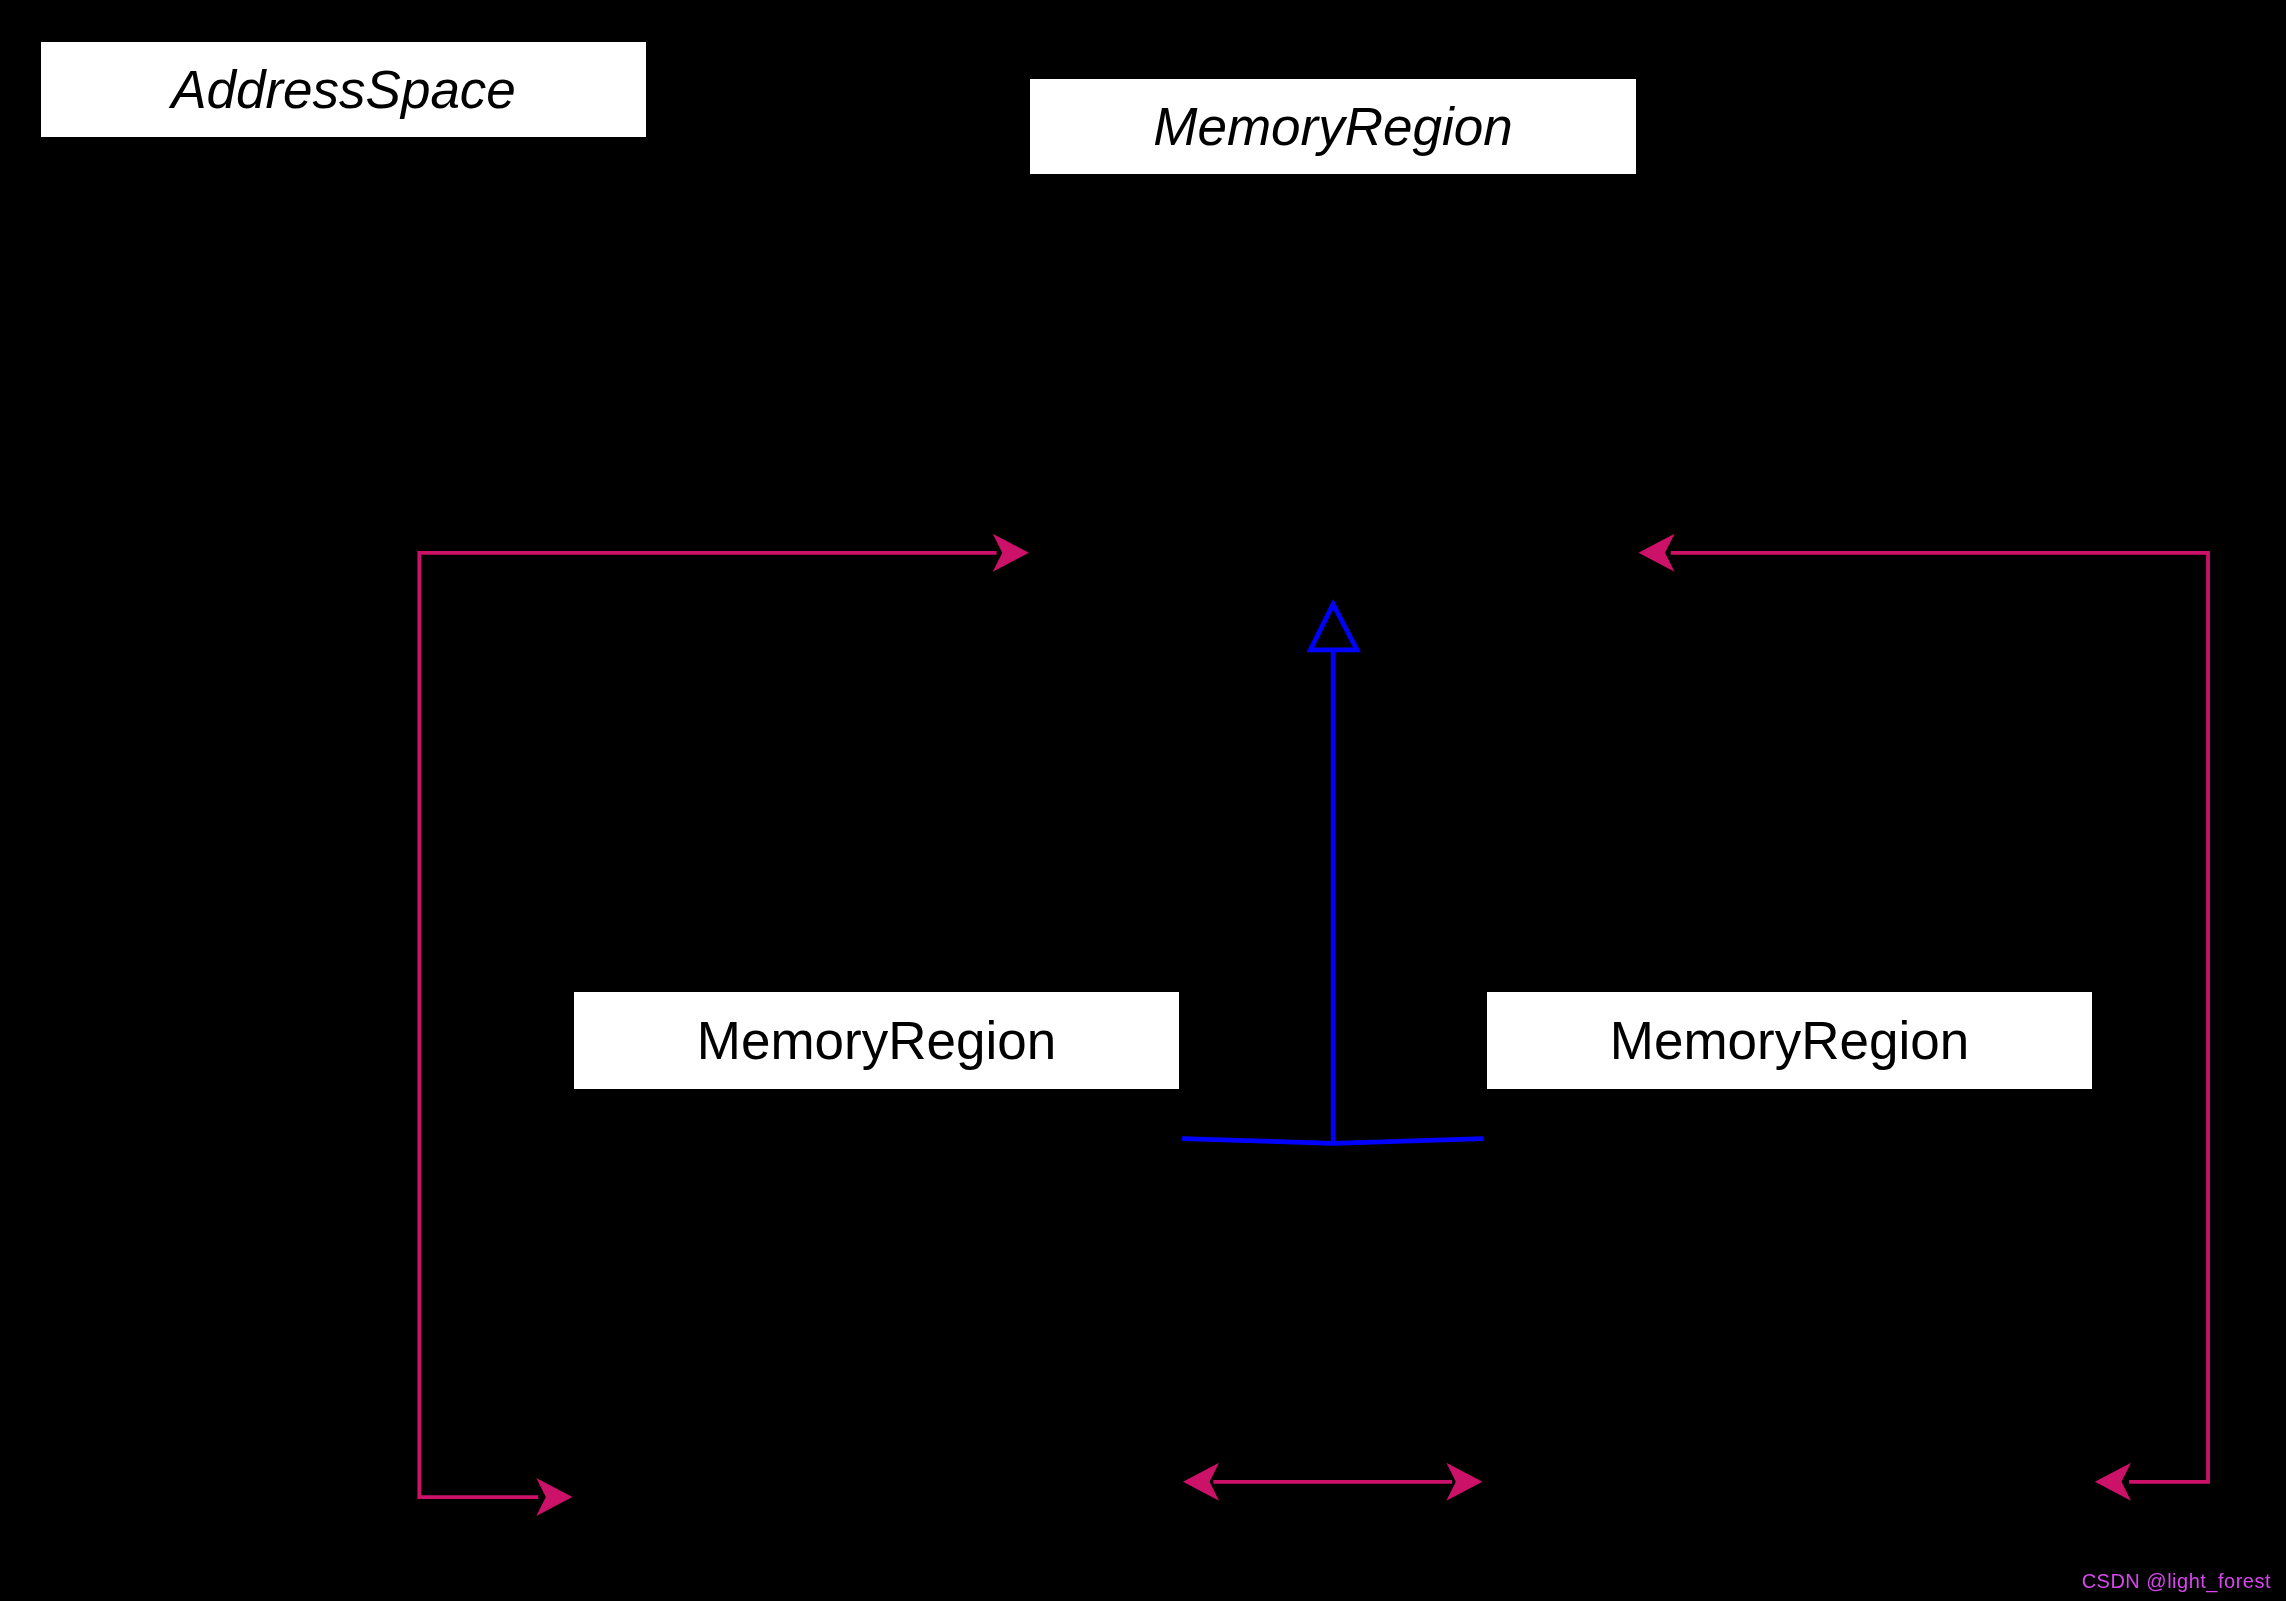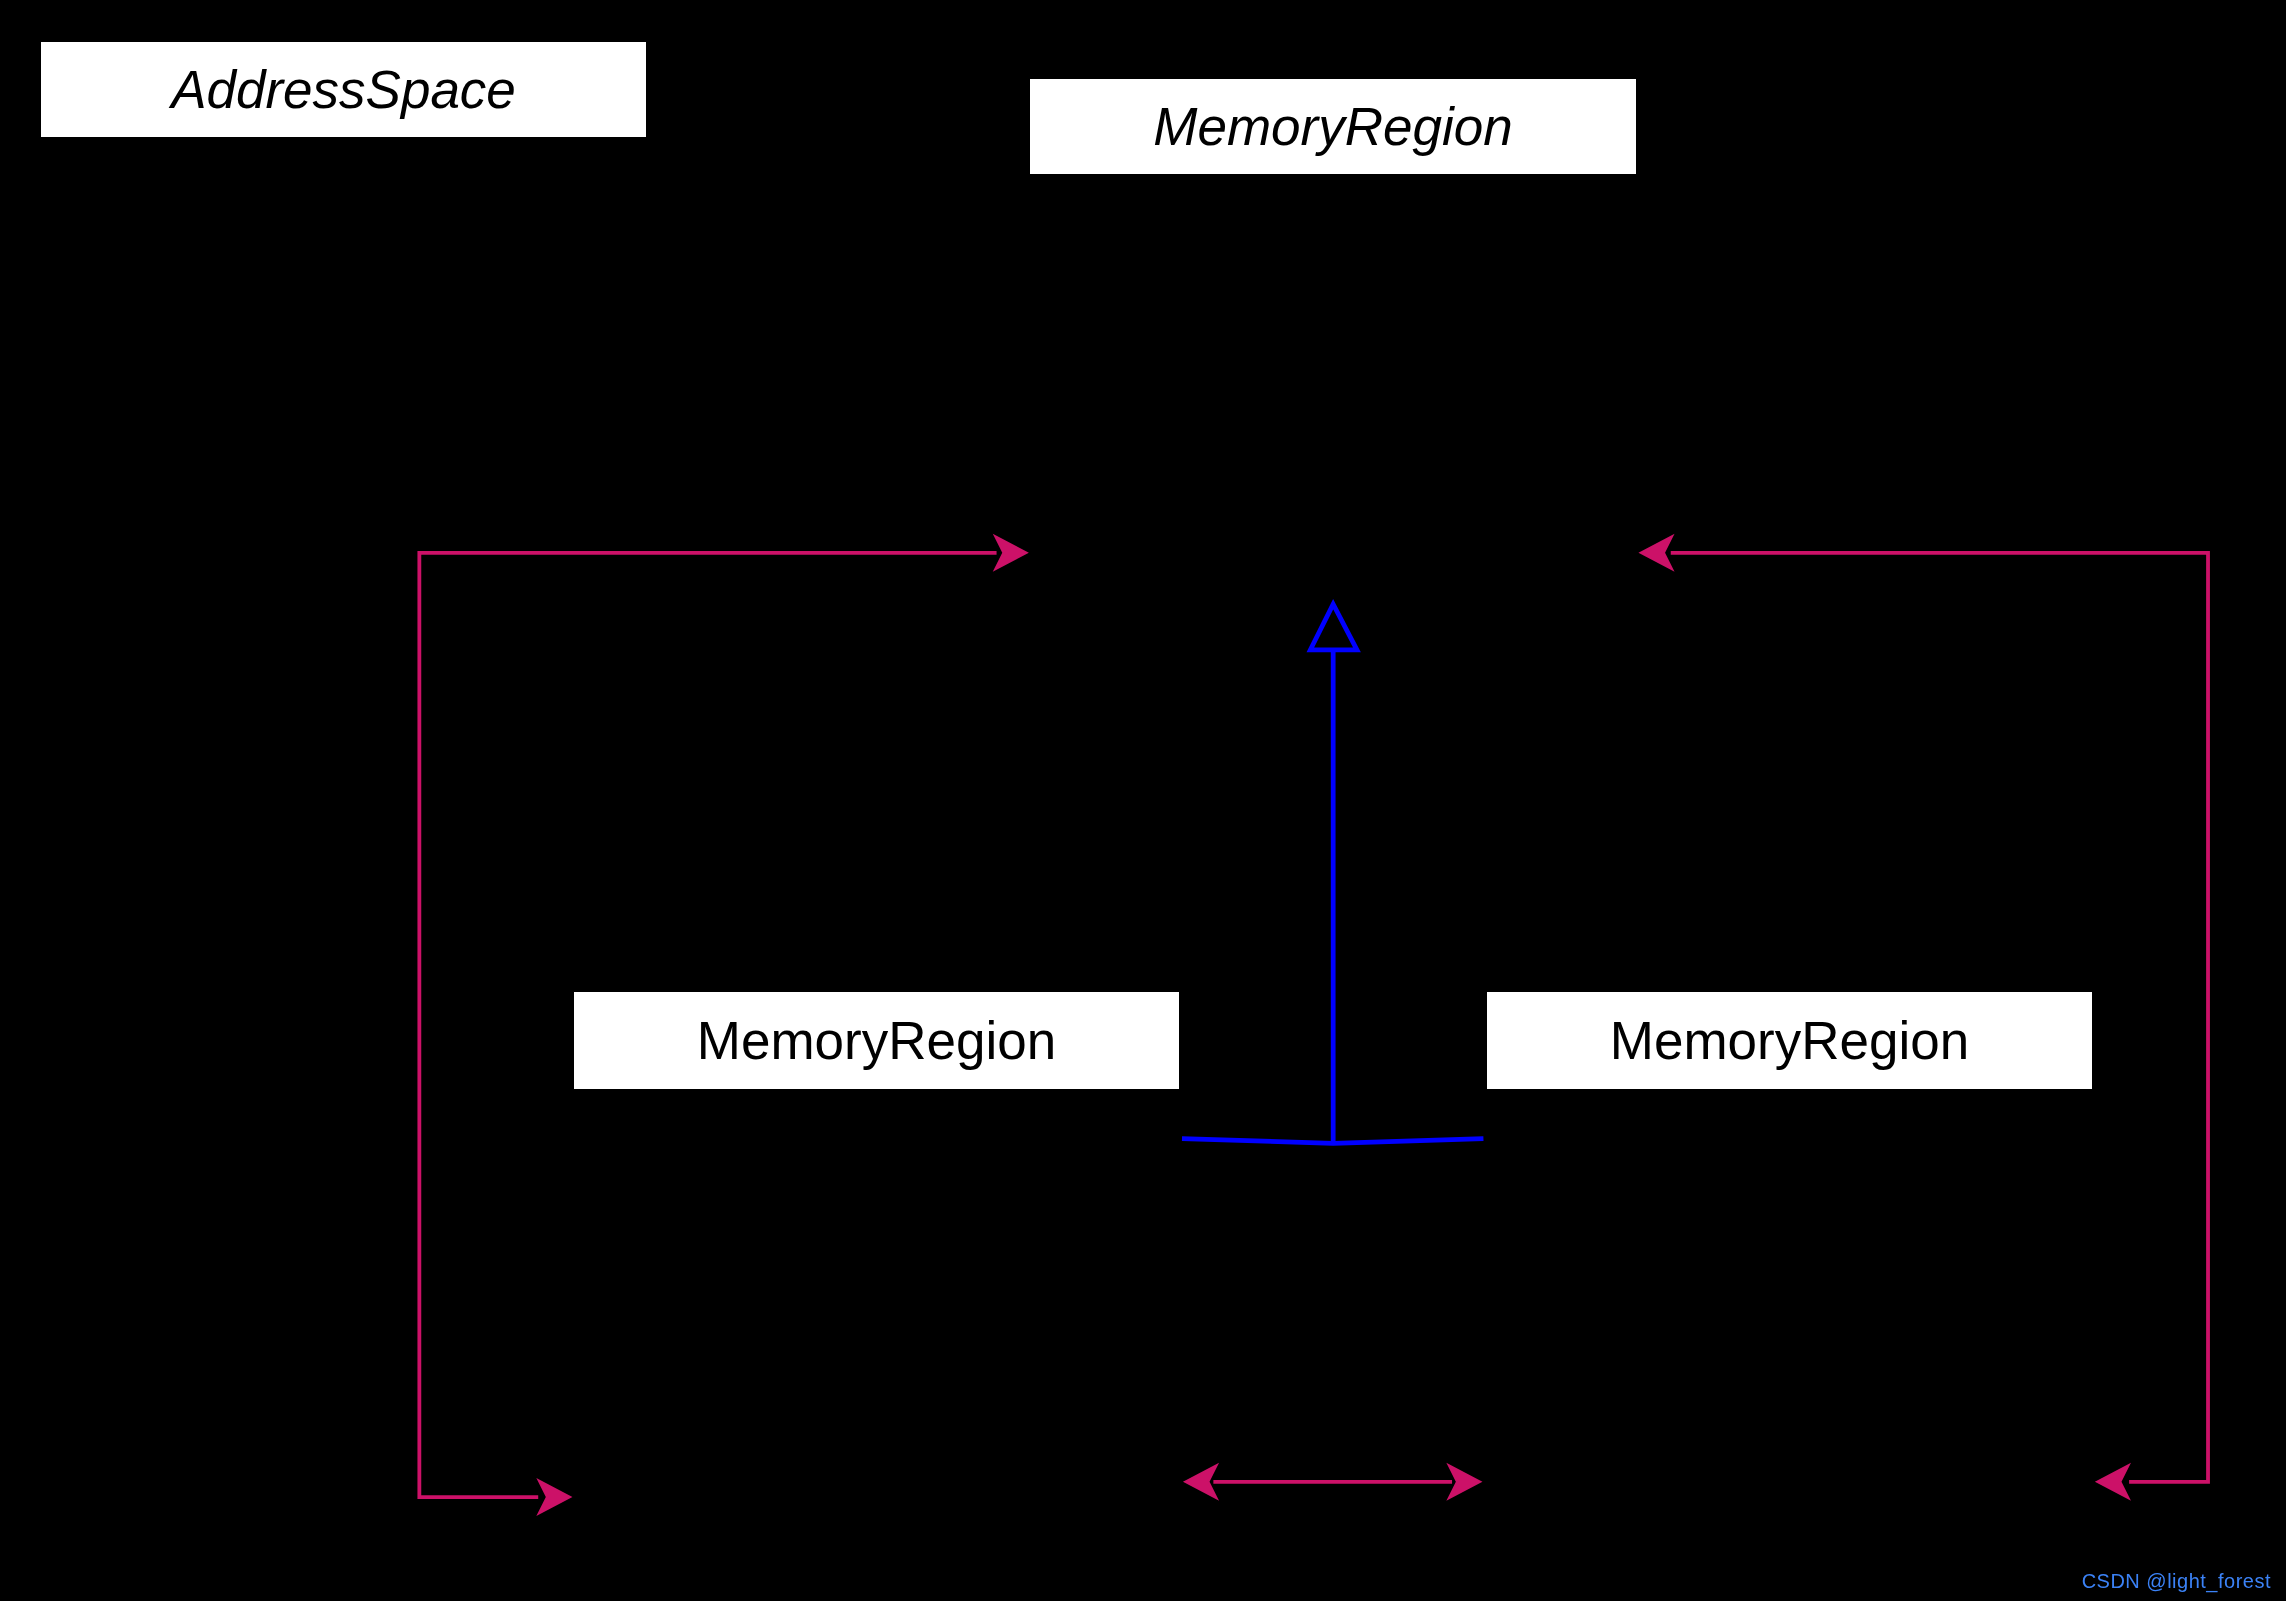--- a/index.html
+++ b/index.html
@@ -38,21 +38,21 @@
   }
   .node.italic { font-style: italic; }
   .node-address-space        { left: 41px;   top: 42px;   width: 605px; height: 95px; }
   .node-memory-region-parent { left: 1030px; top: 79px;   width: 606px; height: 95px; }
   .node-memory-region-left   { left: 574px;  top: 992px; width: 605px; height: 97px; }
   .node-memory-region-right  { left: 1487px; top: 992px; width: 605px; height: 97px; }
   .watermark {
     position: absolute;
     right: 15px;
     bottom: 9.5px;
-    color: #3b82f6;
+    color: #d946ef;
     font-size: 20px;
     letter-spacing: 0.5px;
   }
 </style>
 </head>
 <body>
 
 <div class="stage">
 
   <svg class="connector-layer" viewBox="0 0 2404 1684" xmlns="http://www.w3.org/2000/svg">

